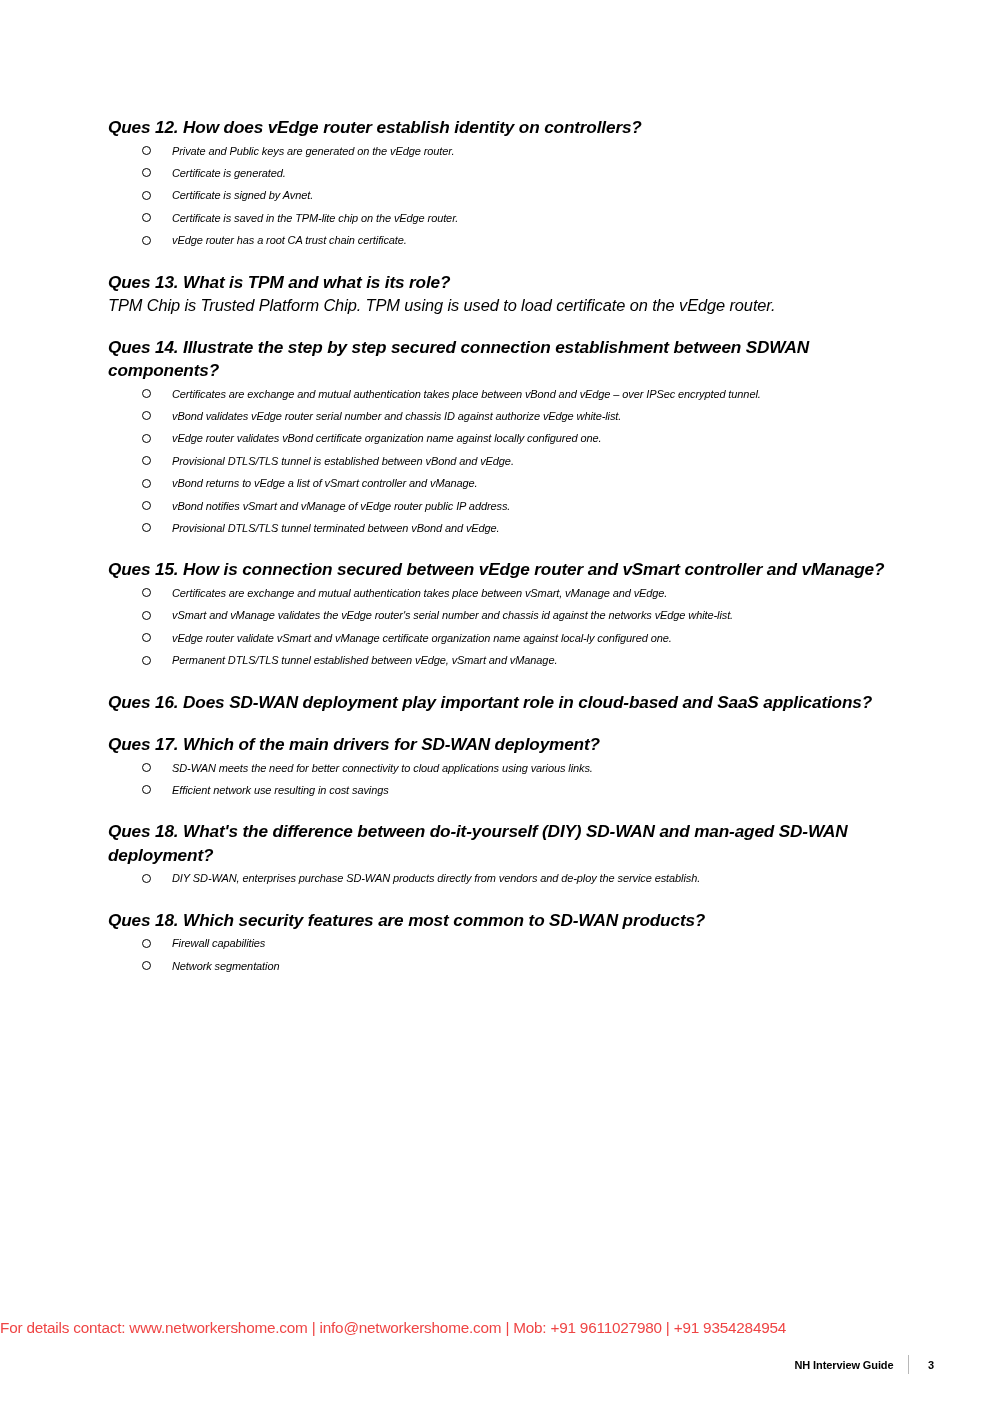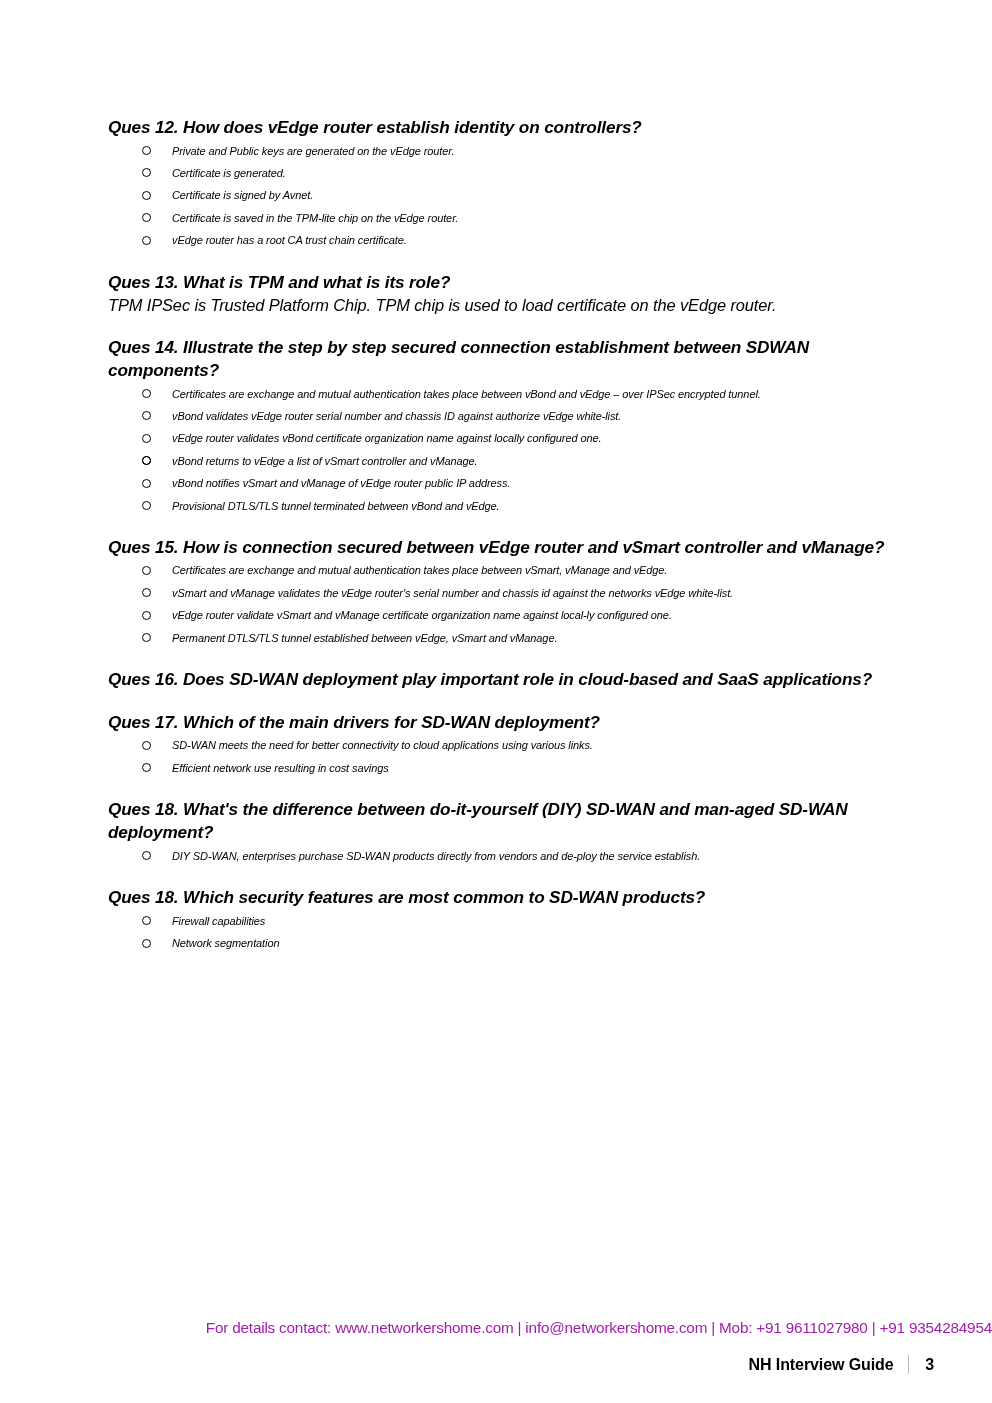--- a/index.html
+++ b/index.html
@@ -89,33 +89,33 @@
 
   
   #footer {
     position: absolute;
     left: 0;
     top: 1318px;
     width: 992px;
   }
 
   #footer-contact {
-    text-align: right;
+    text-align: left;
     font-size: 15.3px;
     line-height: 20px;
     letter-spacing: -0.2px;
-    color: #a21caf;
+    color: #ef4444;
     font-weight: normal;
   }
 
   #footer-guide {
     margin-top: 17px;
     padding-right: 58px;
     text-align: right;
-    font-size: 16px;
+    font-size: 11px;
     font-weight: bold;
     letter-spacing: -0.1px;
     display: flex;
     justify-content: flex-end;
     align-items: center;
   }
 
   #footer-guide .guide-label {
     display: inline-block;
   }
@@ -145,29 +145,29 @@
         <ul class="q-list">
           <li><span class="bullet"></span><span>Private and Public keys are generated on the vEdge router.</span></li>
           <li><span class="bullet"></span><span>Certificate is generated.</span></li>
           <li><span class="bullet"></span><span>Certificate is signed by Avnet.</span></li>
           <li><span class="bullet"></span><span>Certificate is saved in the TPM-lite chip on the vEdge router.</span></li>
           <li><span class="bullet"></span><span>vEdge router has a root CA trust chain certificate.</span></li>
         </ul>
       </div>
       <div class="qblock">
         <div class="q-heading">Ques 13. What is TPM and what is its role?</div>
-        <div class="q-answer">TPM IPSec is Trusted Platform Chip. TPM chip is used to load certificate on the vEdge router.</div>
+        <div class="q-answer">TPM Chip is Trusted Platform Chip. TPM using is used to load certificate on the vEdge router.</div>
       </div>
       <div class="qblock">
         <div class="q-heading">Ques 14. Illustrate the step by step secured connection establishment between SDWAN components?</div>
         <ul class="q-list">
           <li><span class="bullet"></span><span>Certificates are exchange and mutual authentication takes place between vBond and vEdge – over IPSec encrypted tunnel.</span></li>
           <li><span class="bullet"></span><span>vBond validates vEdge router serial number and chassis ID against authorize vEdge white-list.</span></li>
           <li><span class="bullet"></span><span>vEdge router validates vBond certificate organization name against locally configured one.</span></li>
-          <li><span class="bullet"></span></li>
+          <li><span class="bullet"></span><span>Provisional DTLS/TLS tunnel is established between vBond and vEdge.</span></li>
           <li><span class="bullet"></span><span>vBond returns to vEdge a list of vSmart controller and vManage.</span></li>
           <li><span class="bullet"></span><span>vBond notifies vSmart and vManage of vEdge router public IP address.</span></li>
           <li><span class="bullet"></span><span>Provisional DTLS/TLS tunnel terminated between vBond and vEdge.</span></li>
         </ul>
       </div>
       <div class="qblock">
         <div class="q-heading">Ques 15. How is connection secured between vEdge router and vSmart controller and vManage?</div>
         <ul class="q-list">
           <li><span class="bullet"></span><span>Certificates are exchange and mutual authentication takes place between vSmart, vManage and vEdge.</span></li>
           <li><span class="bullet"></span><span>vSmart and vManage validates the vEdge router's serial number and chassis id against the networks vEdge white-list.</span></li>

